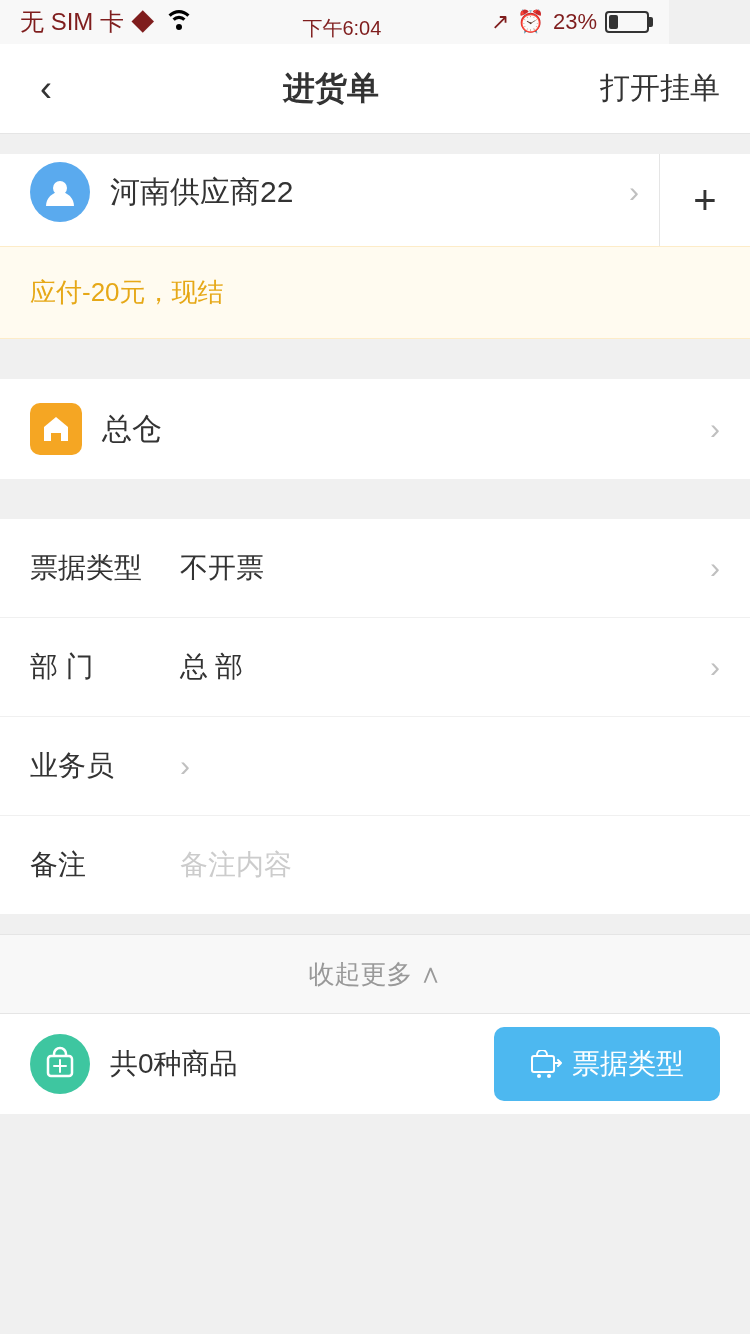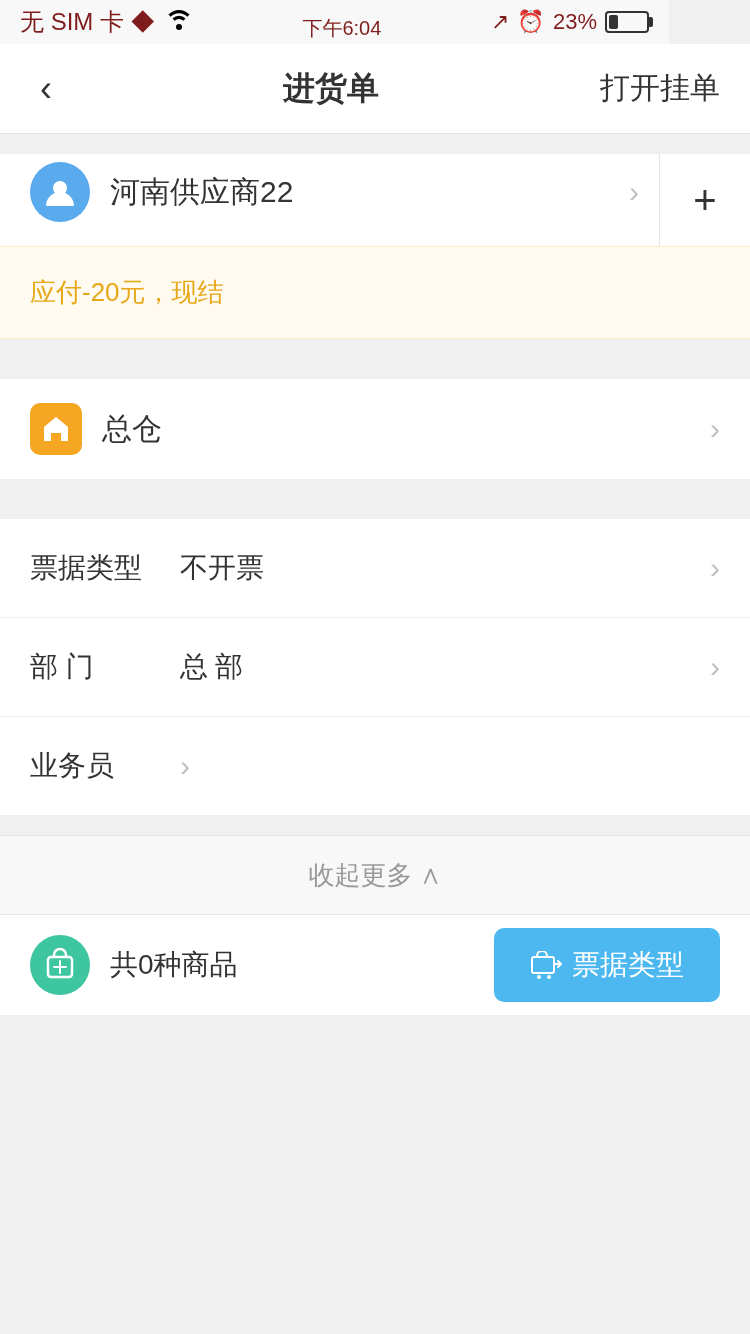--- a/index.html
+++ b/index.html
@@ -361,20 +361,24 @@
       <span class="form-label">部 门</span>
       <span class="form-value">总 部</span>
       <span class="chevron-right">›</span>
     </div>
 
     <div class="form-row">
       <span class="form-label">业务员</span>
       <span class="chevron-right">›</span>
     </div>
 
+    <div class="form-row">
+      <span class="form-label">备注</span>
+      <span class="form-placeholder">备注内容</span>
+    </div>
 
   </div>
 
   <div class="collapse-row">
     <span>收起更多 ∧</span>
   </div>
 
   <div class="bottom-bar">
     <div class="product-count-icon">
       <svg width="36" height="36" viewBox="0 0 36 36" fill="none">

